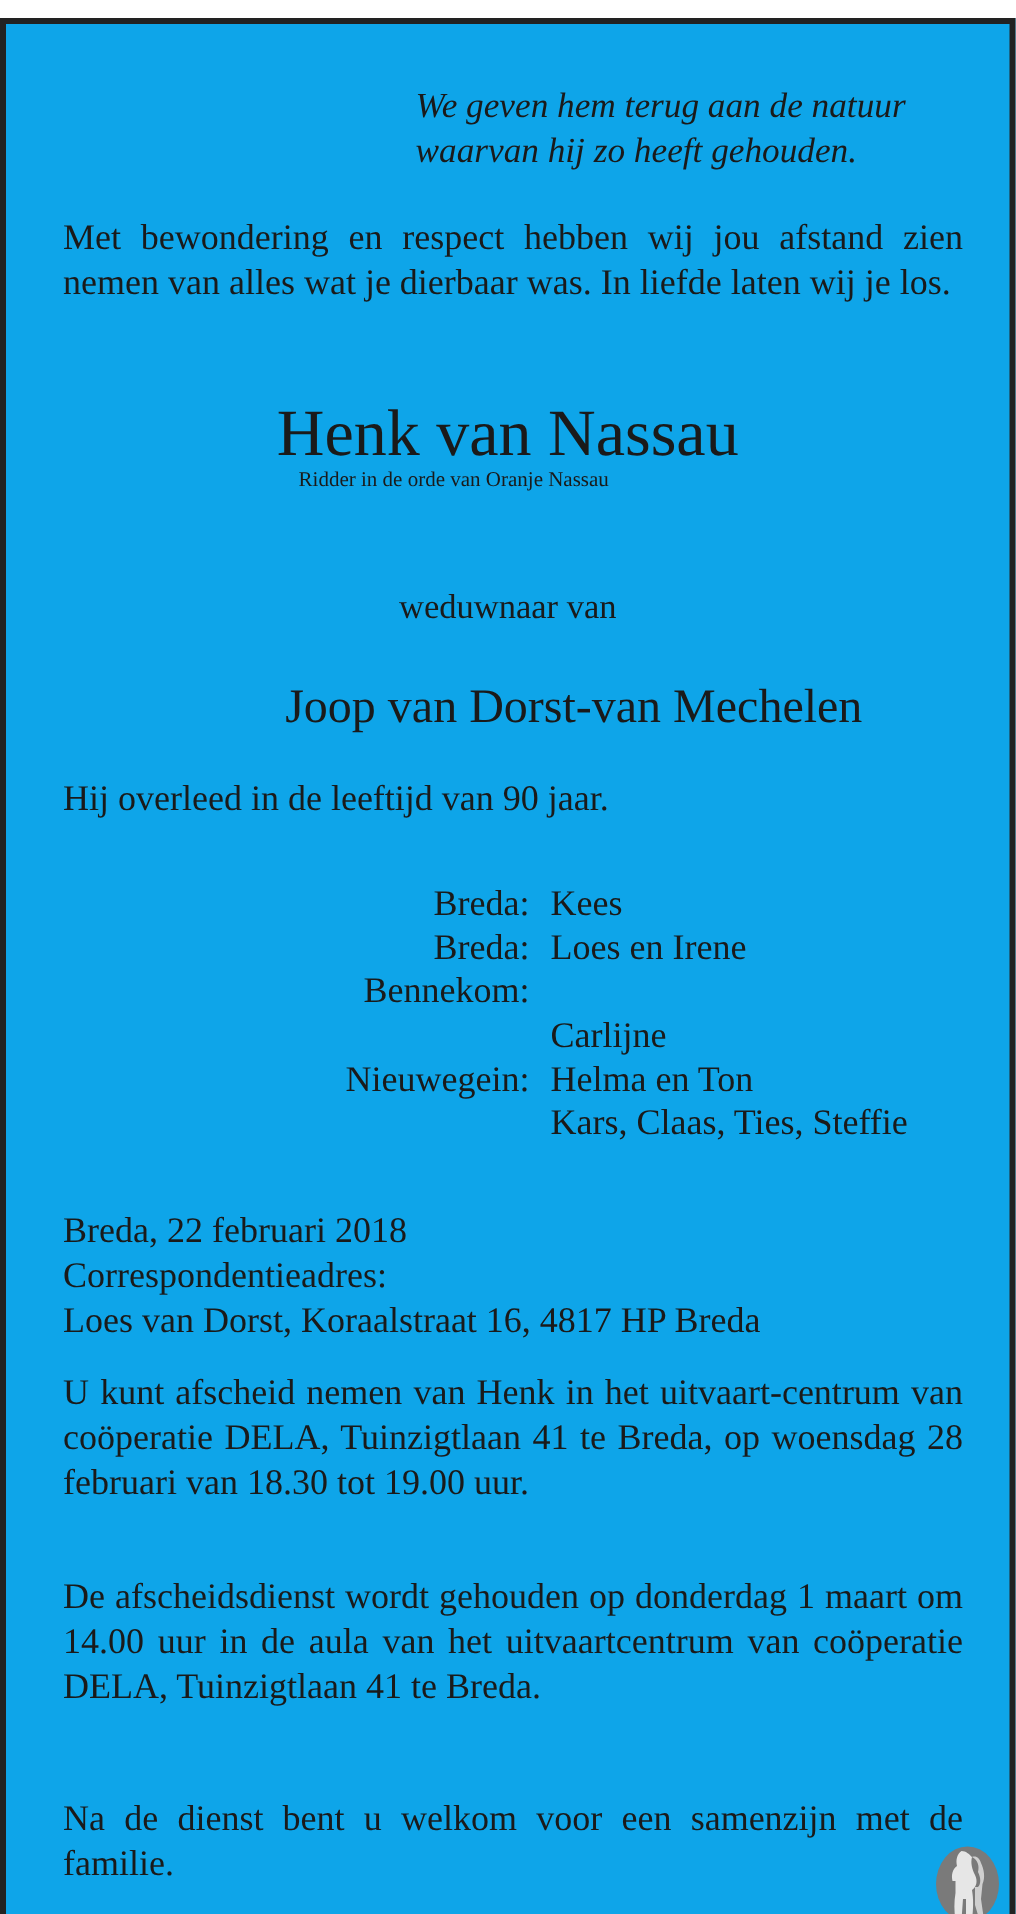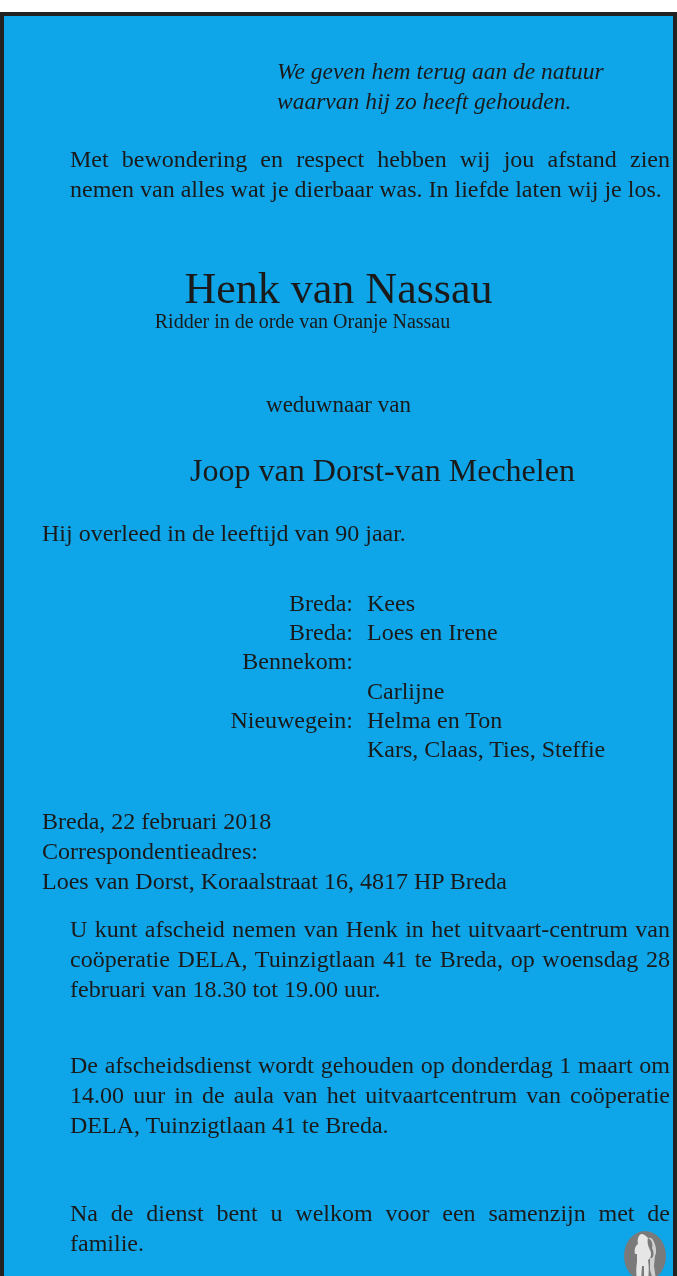--- a/index.html
+++ b/index.html
@@ -11,30 +11,30 @@
     border: 4px solid #222;
     background: #0ea5e9;
     font-family: Liberation Serif, serif;
     color: #1a1a1a;
   }
   .abs { position: absolute; white-space: nowrap; }
   .motto { left: 273px; top: 40px; font-style: italic; font-size: 23.5px; line-height: 30px; }
   .body-text { font-size: 24px; line-height: 30px; }
   .intro { left: 38px; top: 128px; width: 600px; white-space: normal; }
   .name { left: 0; width: 669px; text-align: center; top: 246px; font-size: 44px; line-height: 54px; }
-  .subtitle { left: 0; width: 597px; text-align: center; top: 290px; font-size: 20px; line-height: 30px; }
+  .subtitle { left: 0; width: 597px; text-align: center; top: 290px; font-size: 14px; line-height: 30px; }
   .widower { left: 0; width: 669px; text-align: center; top: 374px; font-size: 23px; line-height: 30px; }
   .spouse { left: 0; width: 669px; text-align: center; top: 434px; font-size: 32px; line-height: 40px; padding-left: 44px; }
   .age { left: 38px; top: 502px; }
   .family { left: 150px; top: 573px; }
   .fam-row { display: flex; height: 29.2px; line-height: 29.2px; font-size: 24px; }
   .fam-place { width: 213px; text-align: right; padding-right: 14px; box-sizing: border-box; }
   .fam-names { text-align: center; }
   .p { left: 38px; width: 600px; white-space: normal; }
-  .justify { text-align: justify; text-align-last: left; margin-left: 28px; }
+  .justify { text-align: justify; text-align-last: left; }
   .closing { top: 790px; }
   .visitation { top: 898px; }
   .service { top: 1034px; }
   .after { top: 1182px; }
   .logo { position: absolute; left: 618px; top: 1214px; width: 46px; height: 52px; }
 </style>
 </head>
 <body>
 
 <div class="frame">

